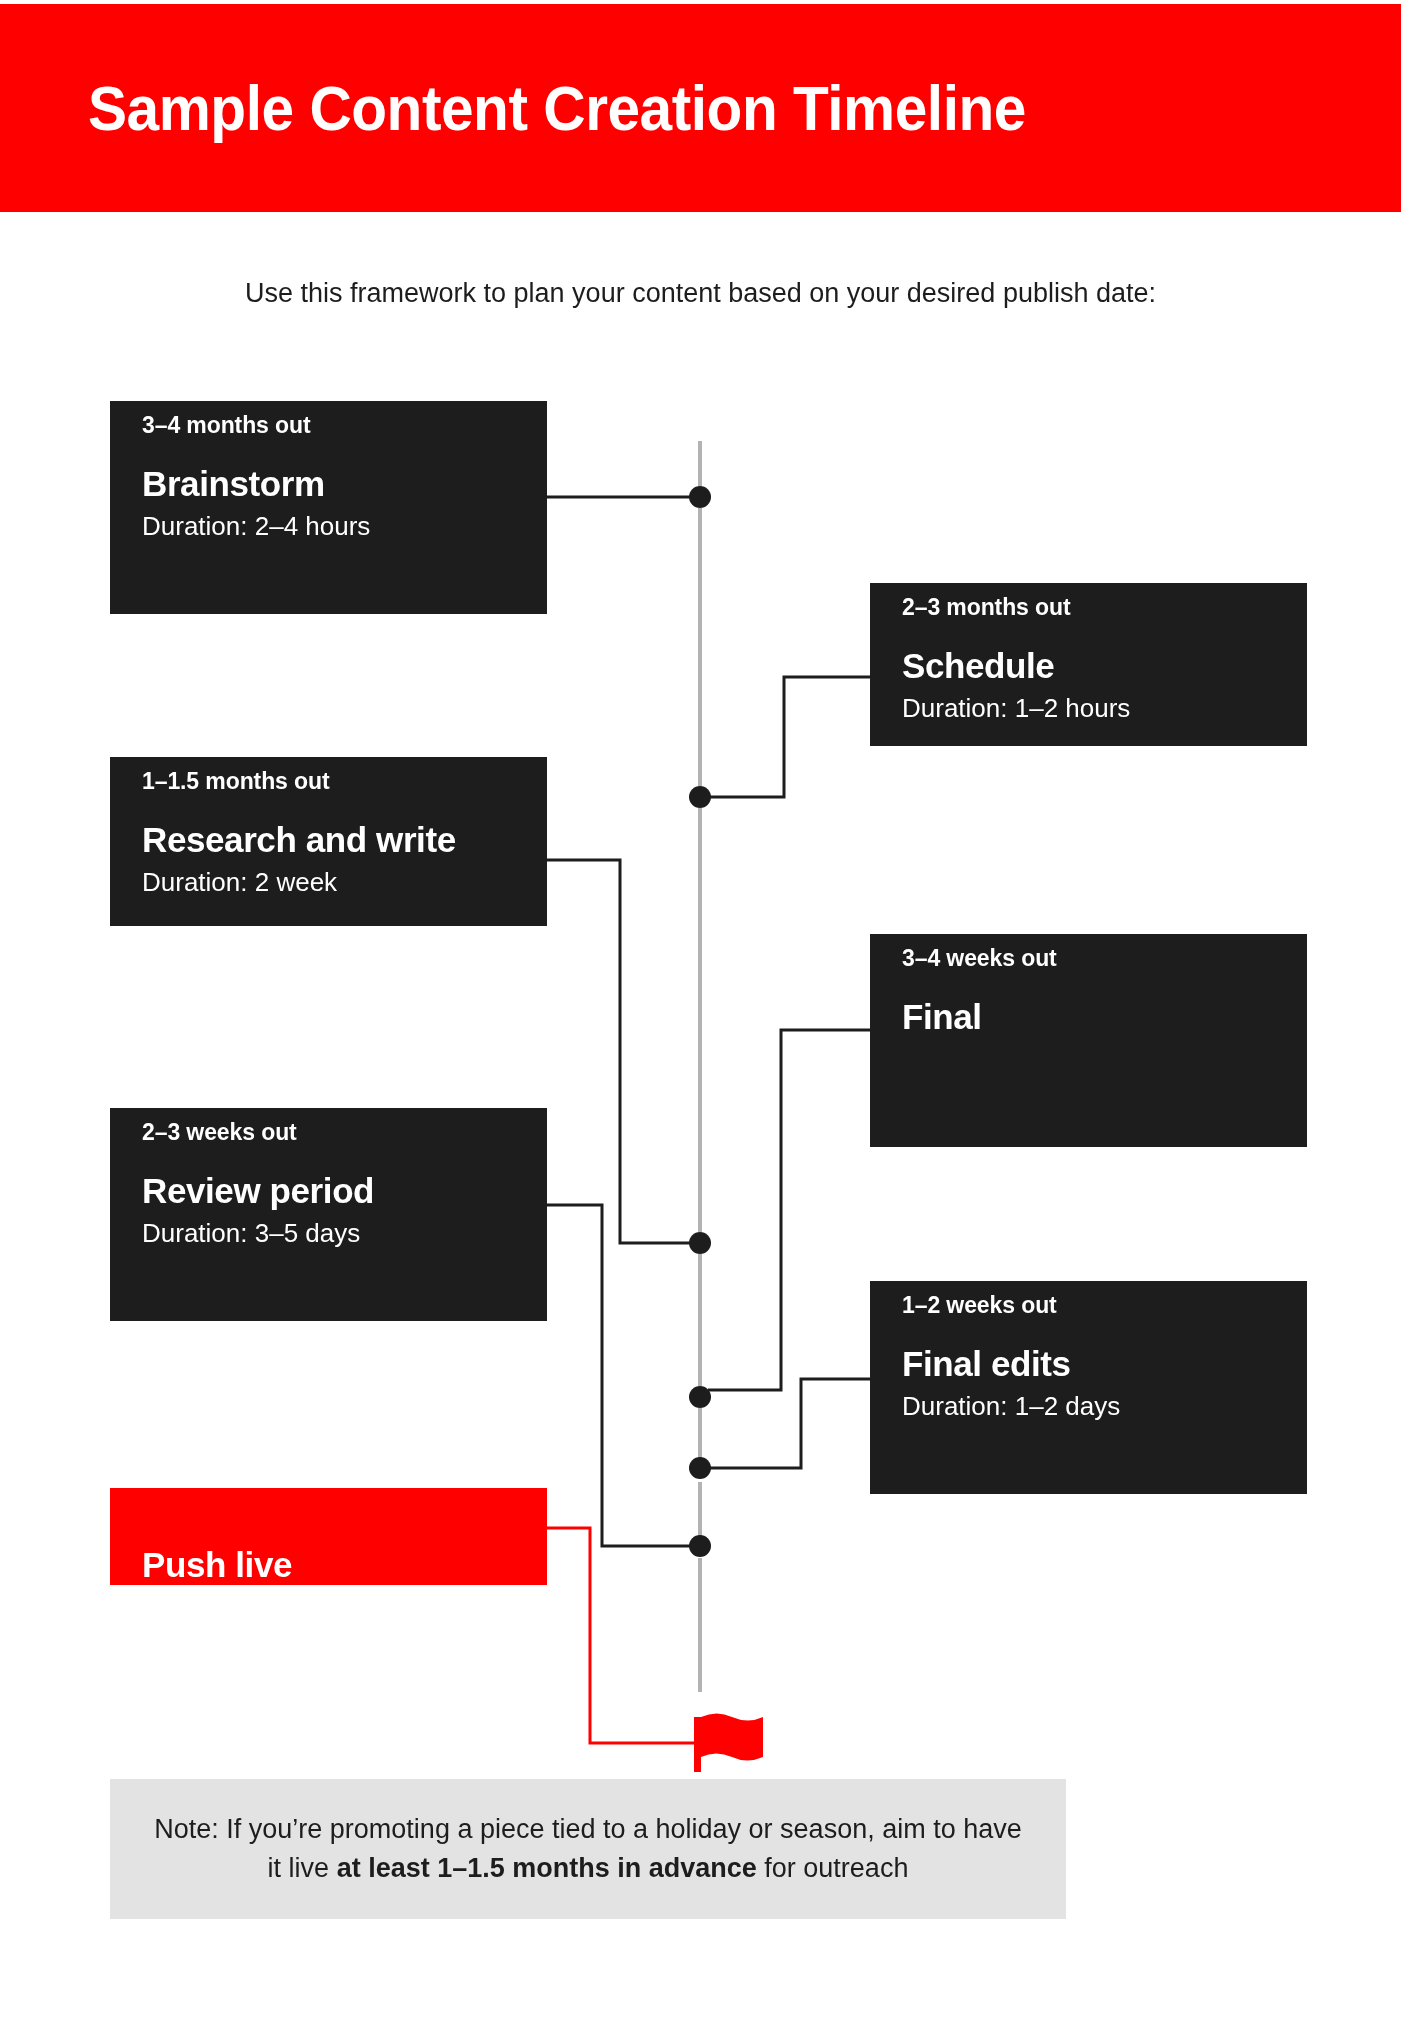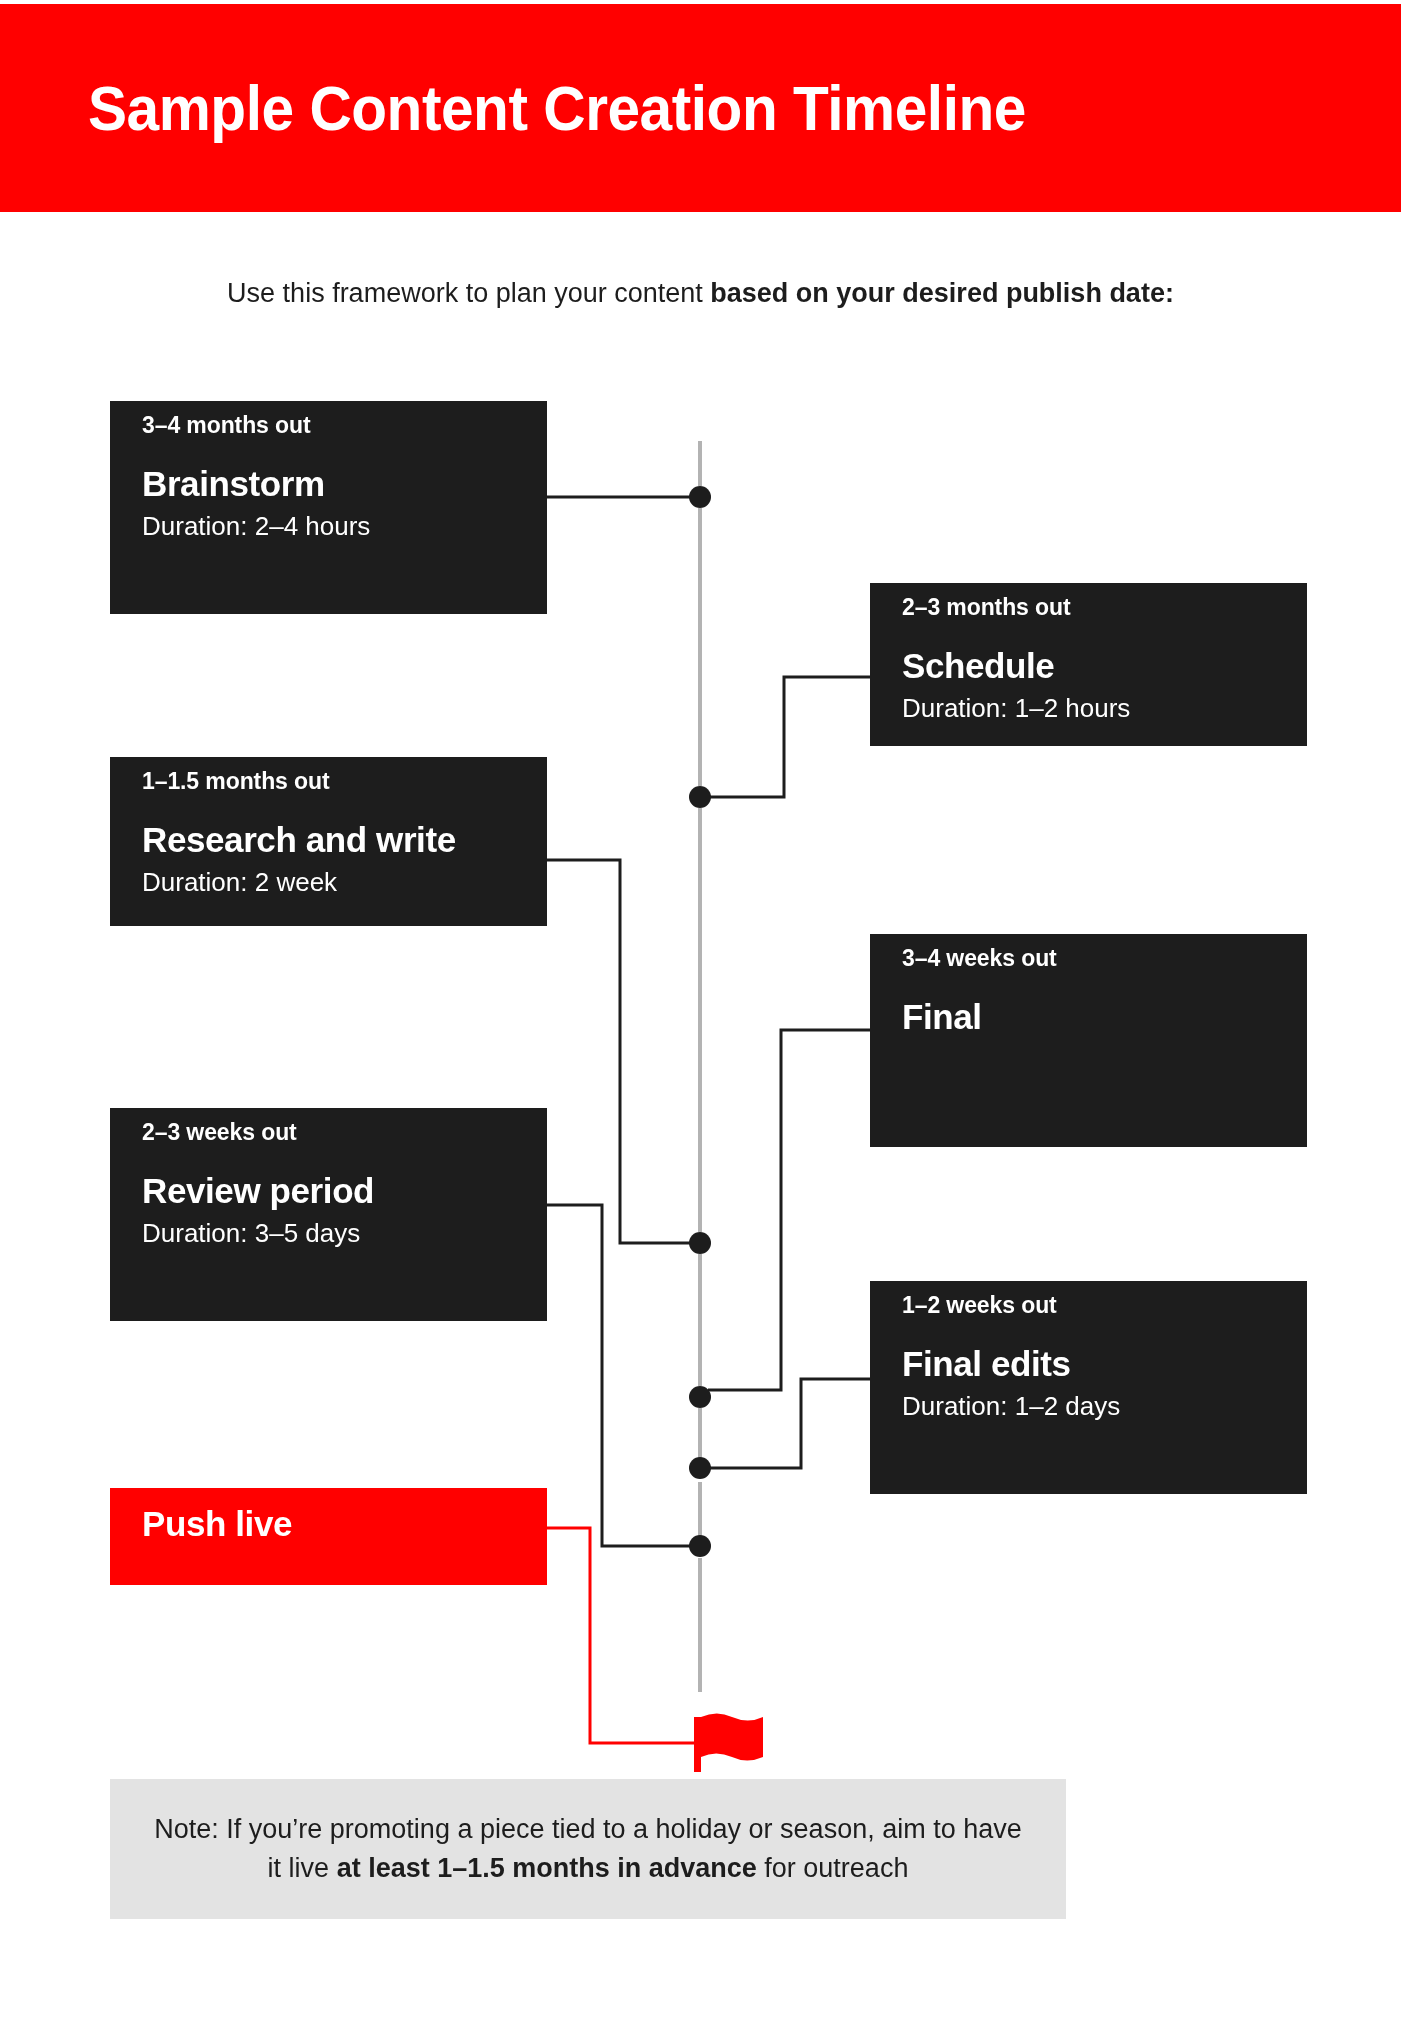--- a/index.html
+++ b/index.html
@@ -29,41 +29,41 @@
   }
 
   
   #subtitle {
     position:absolute; left:0; top:278px; width:1401px;
     text-align:center;
     font-size:27px;
     color:#1d1d1d;
     white-space:nowrap;
   }
-  #subtitle .bold { font-weight:700; }
+  #subtitle .bold { font-weight:400; }
 
   
   #connectors {
     position:absolute; left:0; top:0; width:1401px; height:2019px;
     pointer-events:none;
   }
 
   
   .card {
     position:absolute;
     background:#1d1d1d;
     color:#ffffff;
     padding:12px 32px 22px 32px;
   }
   .card.left  { left:110px;  width:437px; }
   .card.right { left:870px;  width:437px; }
   .card.cta {
     background:var(--brand,#ff0000);
-    padding:16px 32px;
-    display:flex; align-items:flex-start;
+    padding:0 32px;
+    display:flex; align-items:flex-end;
   }
   .card-when {
     font-size:23px; font-weight:700; line-height:1.1;
     letter-spacing:-0.1px;
     white-space:nowrap;
   }
   .card-title {
     font-size:35px; font-weight:700; line-height:1.15;
     margin-top:26px;
     letter-spacing:-0.4px;

